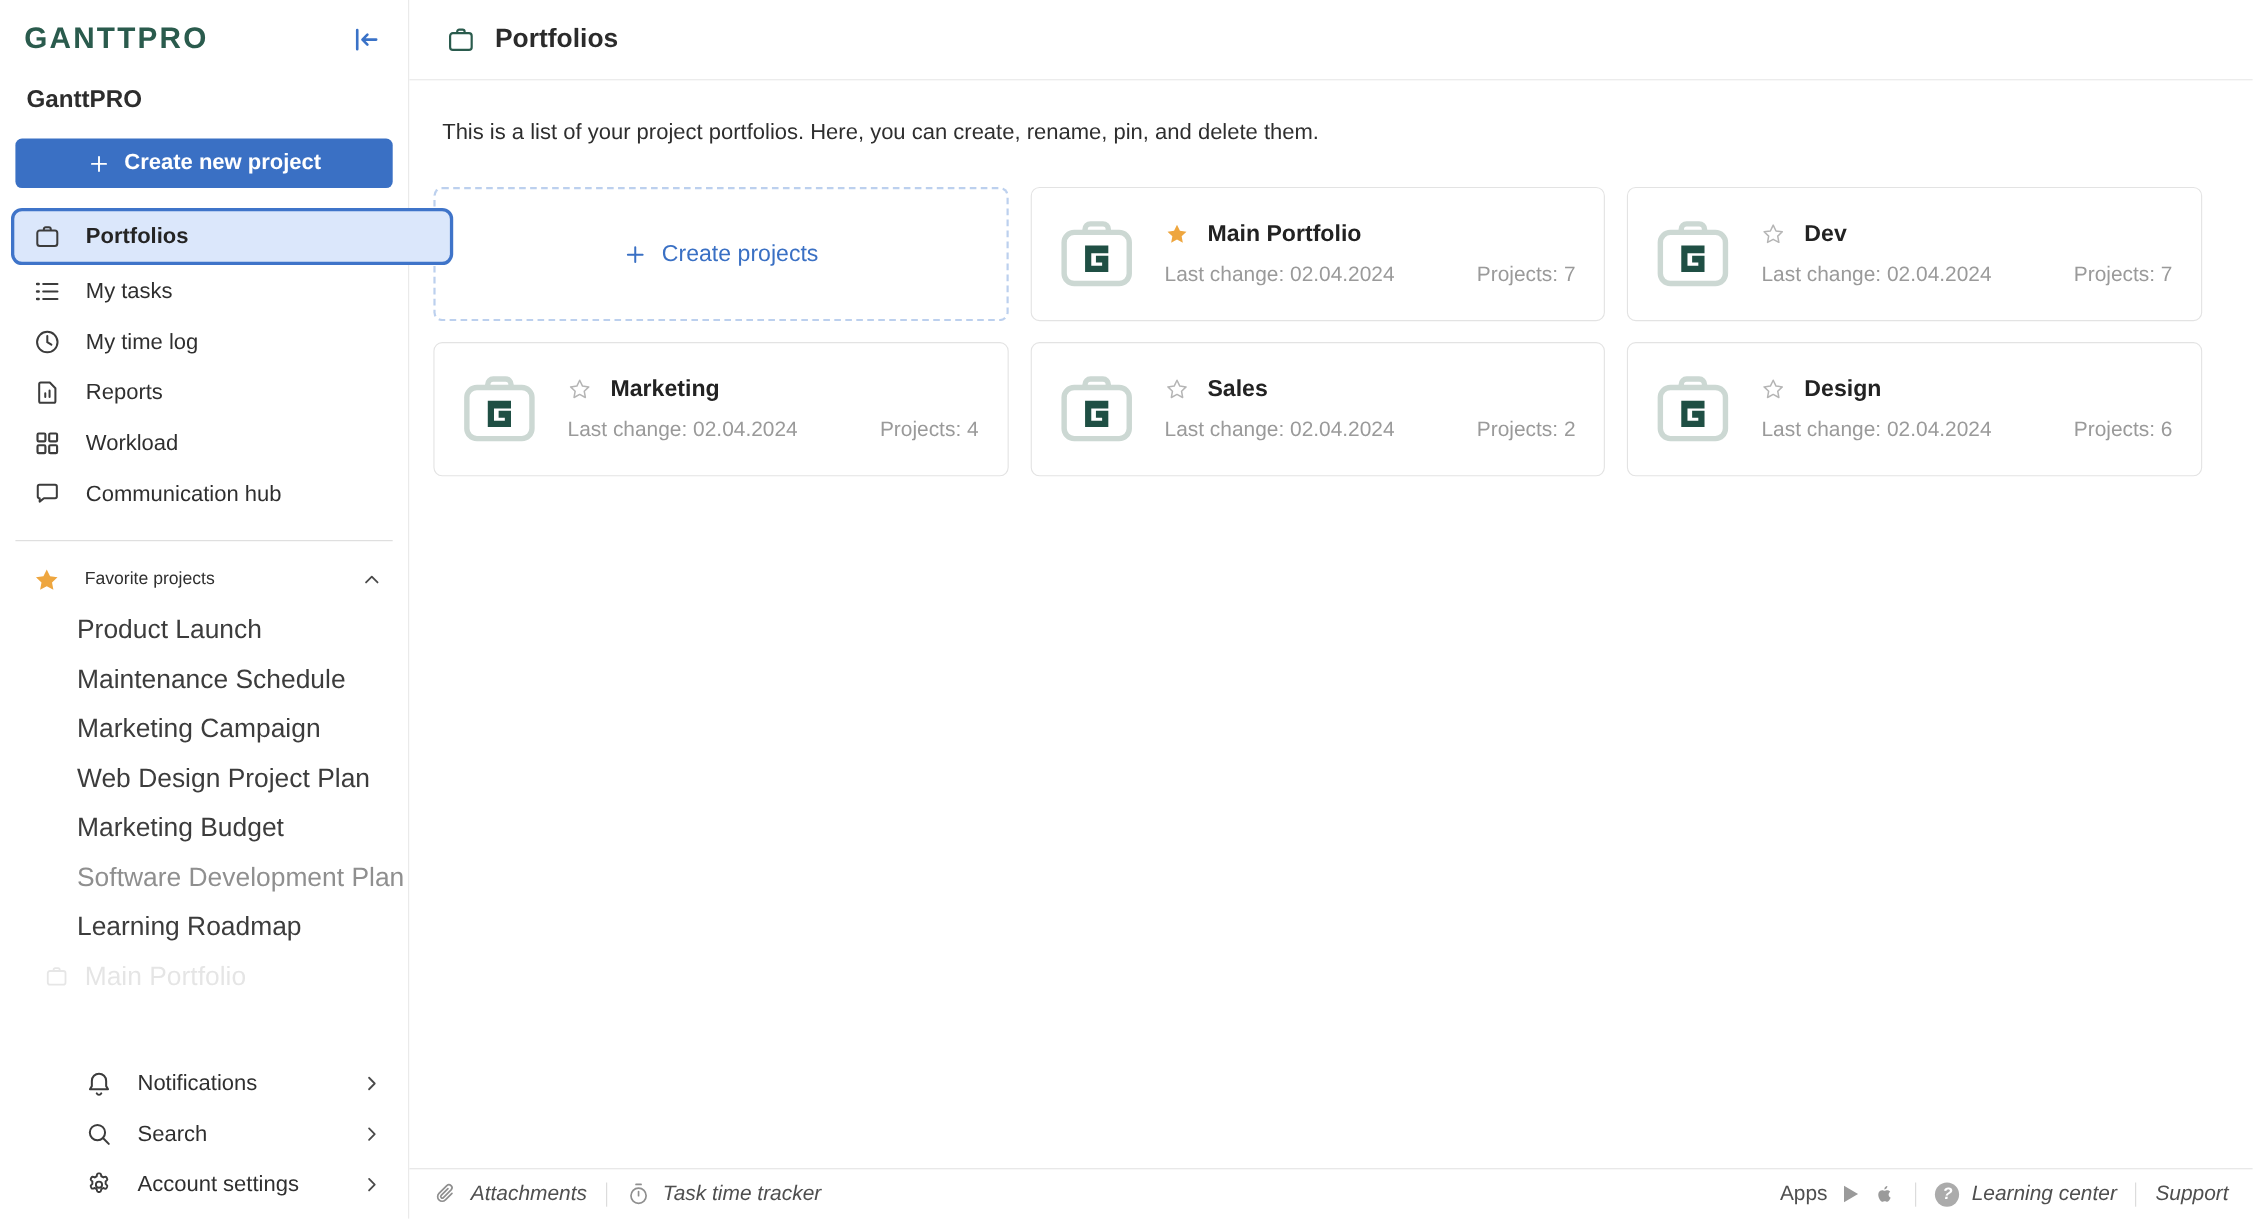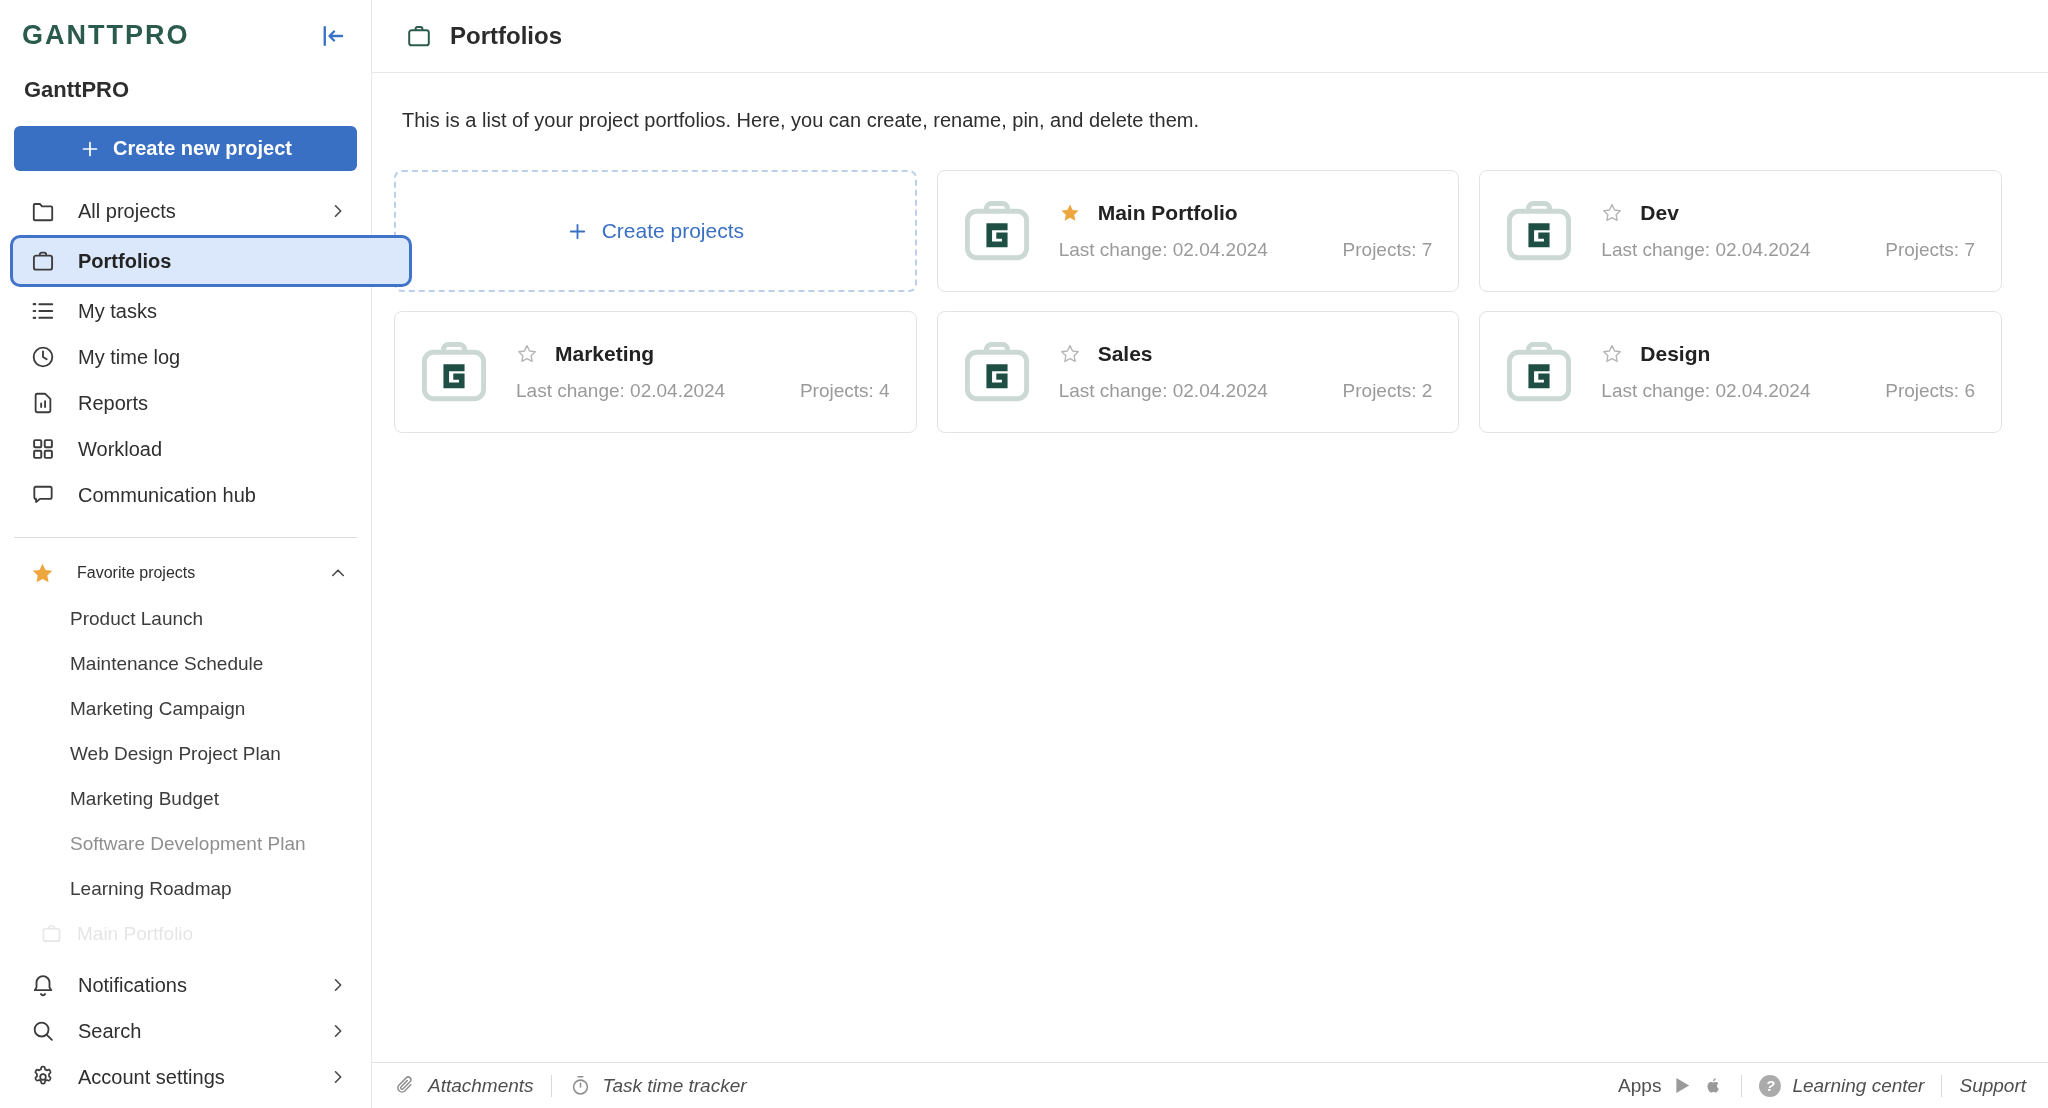--- a/index.html
+++ b/index.html
@@ -21,25 +21,25 @@
               font-size:20px; color:#2f2f2f; cursor:pointer; }
   .nav-item .icn { width:26px; height:26px; color:#3c3c3c; flex:0 0 26px; display:flex; }
   .nav-item .chev { margin-left:auto; width:22px; height:22px; color:#4a4a4a; display:flex; }
   .nav-item.selected { width:402px; height:52px; margin:1px 0 1px 10px; padding-left:17px;
                        background:#dbe7fb; border:3px solid #3f74c9; border-radius:10px;
                        font-weight:700; color:#242424; position:relative; z-index:5; }
   .sb-divider { height:1px; background:#dcdcdc; margin:19px 14px 12px 14px; }
   .fav-header { height:46px; display:flex; align-items:center; gap:22px; padding:0 22px 0 30px; font-size:16px; cursor:pointer; }
   .fav-header .icn { width:25px; height:25px; flex:0 0 25px; display:flex; }
   .fav-header .chev { margin-left:auto; width:22px; height:22px; color:#4a4a4a; display:flex; }
-  .fav-item { height:45px; display:flex; align-items:center; padding-left:70px; font-size:19px; color:#3c3c3c; cursor:pointer; }
+  .fav-item { height:45px; display:flex; align-items:center; padding-left:70px; font-size:24px; color:#3c3c3c; cursor:pointer; }
   .fav-item.dim { color:#8f8f8f; }
   .fav-item.ghost { opacity:0.13; padding-left:40px; gap:14px; }
   .fav-item.ghost .icn { width:23px; height:23px; display:flex; color:#444; }
-  .sidebar-bottom { margin-top:auto; padding-bottom:8px; }
+  .sidebar-bottom { margin-top:auto; padding-bottom:8px;padding-left:47px; }
 
   
   .main { flex:1; display:flex; flex-direction:column; background:#fff; min-width:0; }
   .main-header { height:73px; flex:0 0 73px; border-bottom:1px solid #e8e8e8; display:flex; align-items:center; gap:17px; padding-left:33px; }
   .main-header .icn { width:28px; height:28px; color:#2a5b4d; display:flex; }
   .page-title { font-size:24px; font-weight:700; color:#2b2b2b; }
   .description { margin:36px 0 0 30px; font-size:20px; color:#2e2e2e; }
   .cards { display:grid; grid-template-columns:repeat(3,1fr); gap:19px 20px; margin:38px 46px 0 22px; }
   .card { height:122px; background:#fff; border:1px solid #e3e3e3; border-radius:8px;
           display:flex; align-items:center; padding:0 26px 0 25px; cursor:pointer; }
@@ -166,33 +166,20 @@
     <div class="create-btn">
       <span class="icn" style="width:22px;height:22px;display:flex">
           <svg viewBox="0 0 24 24">
             <use href="#i-plus"></use>
           </svg>
         </span>
       <span>Create new project</span>
     </div>
 
     <nav class="nav">
-      <div class="nav-item">
-        <span class="icn">
-            <svg viewBox="0 0 24 24">
-              <use href="#i-folder"></use>
-            </svg>
-          </span>
-        <span>All projects</span>
-        <span class="chev">
-            <svg viewBox="0 0 24 24">
-              <use href="#i-chev-r"></use>
-            </svg>
-          </span>
-      </div>
       <div class="nav-item selected">
         <span class="icn">
             <svg viewBox="0 0 24 24">
               <use href="#i-briefcase"></use>
             </svg>
           </span>
         <span>Portfolios</span>
       </div>
       <div class="nav-item">
         <span class="icn">

